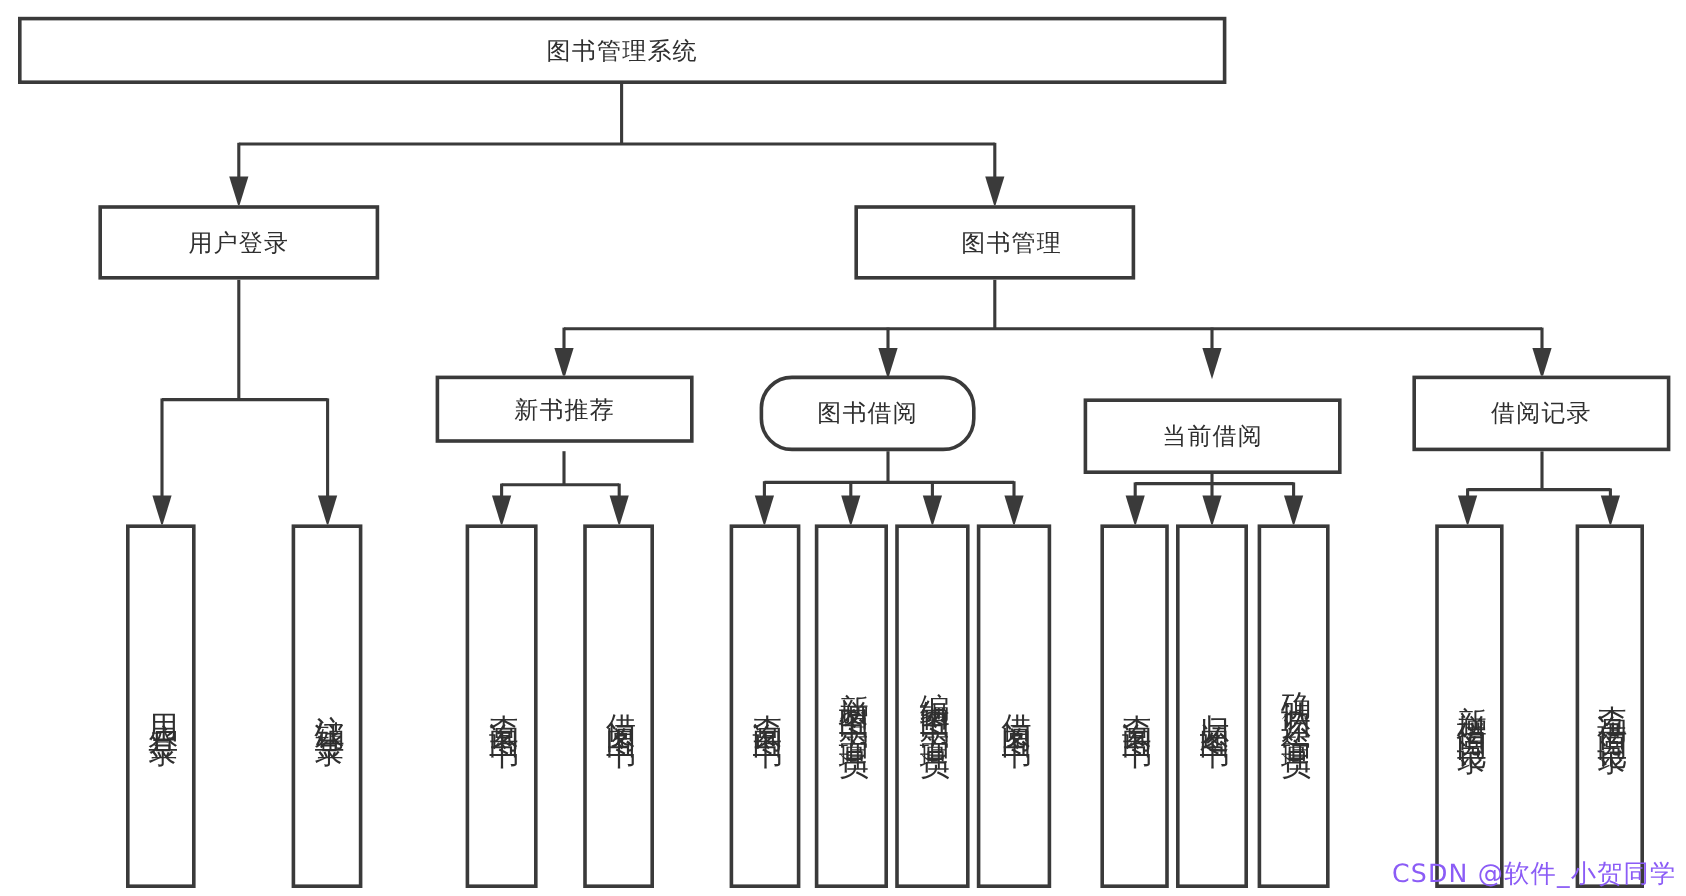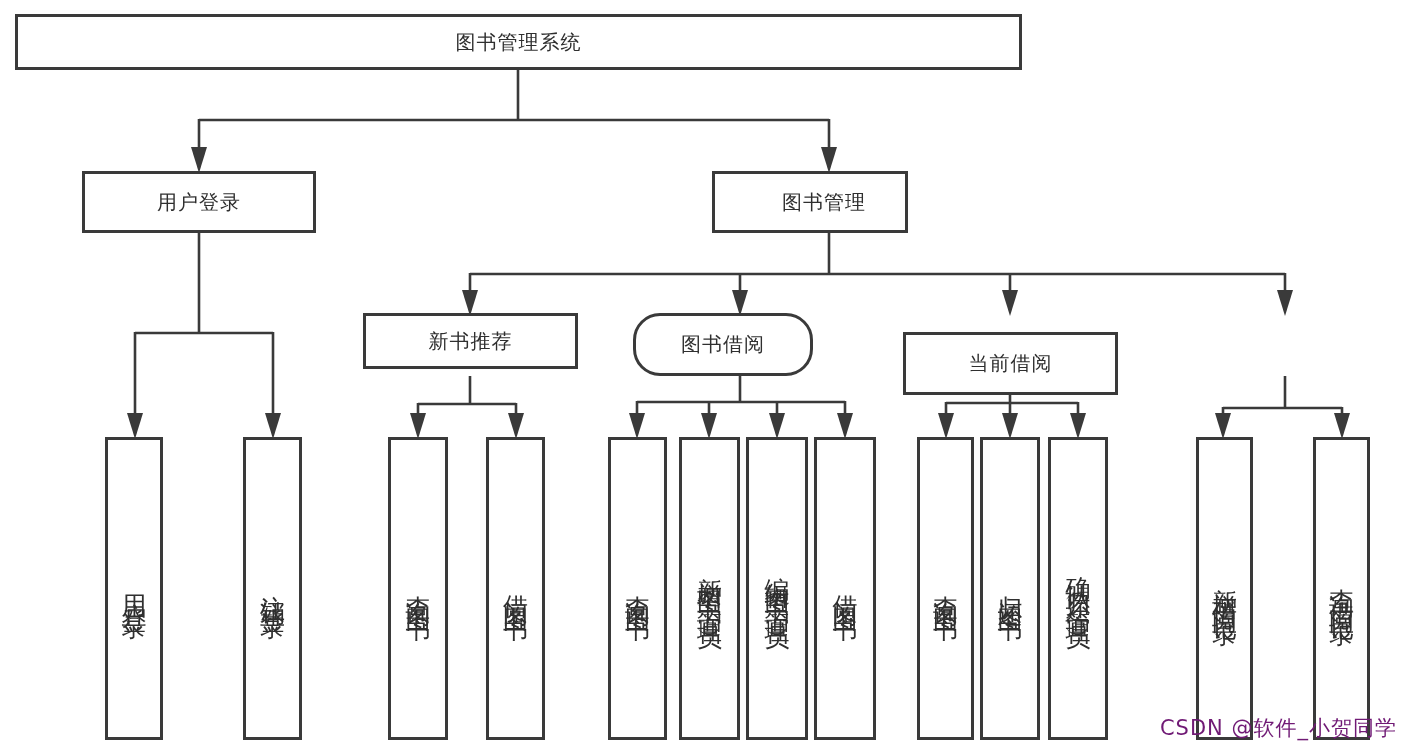--- a/index.html
+++ b/index.html
@@ -26,40 +26,41 @@
   }
   .node {
     position: absolute;
     box-sizing: border-box;
     border: 3px solid #3a3a3a;
     background: #ffffff;
     display: flex;
     align-items: center;
     justify-content: center;
     color: #2f2f2f;
+    font-family: Liberation Mono, monospace;
   }
   .hnode {
     font-size: 20px;
     letter-spacing: 1px;
     white-space: nowrap;
   }
   .vnode .vtext {
     writing-mode: vertical-rl;
     text-orientation: mixed;
     font-size: 25px;
     line-height: 1;
     letter-spacing: 7px;
     white-space: nowrap;
   }
   .watermark {
     position: absolute;
     right: 8px;
     bottom: 5px;
     font-size: 21px;
-    color: #701a75;
+    color: #8b5cf6;
     letter-spacing: 1px;
     white-space: nowrap;
   }
 </style>
 </head>
 <body>
 
 <div class="canvas">
 
   <svg class="connectors" viewBox="0 0 1405 747" xmlns="http://www.w3.org/2000/svg">
@@ -131,33 +132,36 @@
     </g>
   </svg>
 
   <div class="node hnode" style="left:15px; top:14px; width:1007px; height:56px;">
     <span>图书管理系统</span>
   </div>
 
   <div class="node hnode" style="left:82px; top:171px; width:234px; height:62px;">
     <span>用户登录</span>
   </div>
-  <div class="node hnode" style="left:712px; top:171px; width:196px; height:62px;padding-left:28px;">
+  <div class="node hnode" style="left:712px; top:171px; width:234px; height:62px;padding-left:28px;">
     <span>图书管理</span>
   </div>
 
   <div class="node hnode" style="left:363px; top:313px; width:215px; height:56px;">
     <span>新书推荐</span>
   </div>
   <div class="node hnode" style="left:633px; top:313px; width:180px; height:63px;border-radius:27px;">
     <span>图书借阅</span>
   </div>
   <div class="node hnode" style="left:903px; top:332px; width:215px; height:63px;">
     <span>当前借阅</span>
   </div>
+  <div class="node hnode" style="left:1177px; top:313px; width:215px; height:63px;">
+    <span>借阅记录</span>
+  </div>
 
   <div class="node vnode" style="left:105px; top:437px; width:58px; height:303px;">
     <span class="vtext">用户登录</span>
   </div>
   <div class="node vnode" style="left:243px; top:437px; width:59px; height:303px;">
     <span class="vtext">注销登录</span>
   </div>
 
   <div class="node vnode" style="left:388px; top:437px; width:60px; height:303px;">
     <span class="vtext">查询图书</span>

